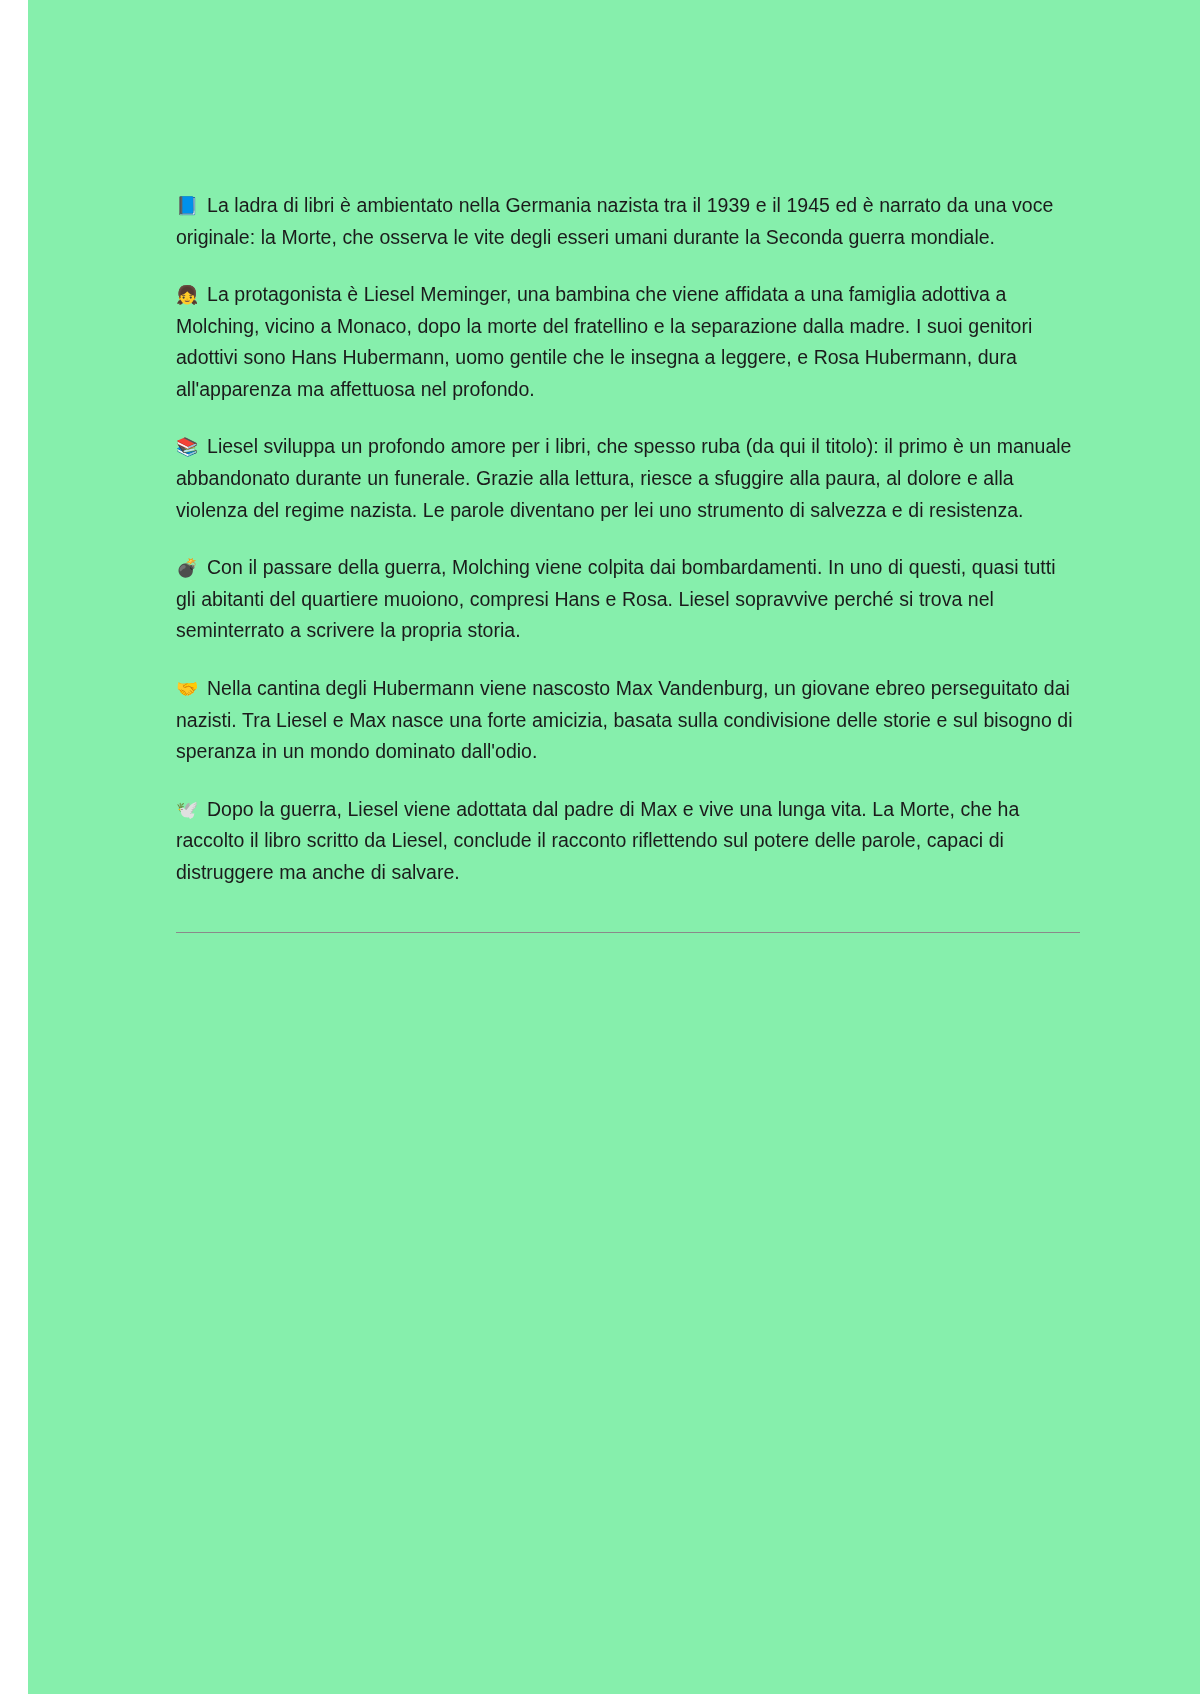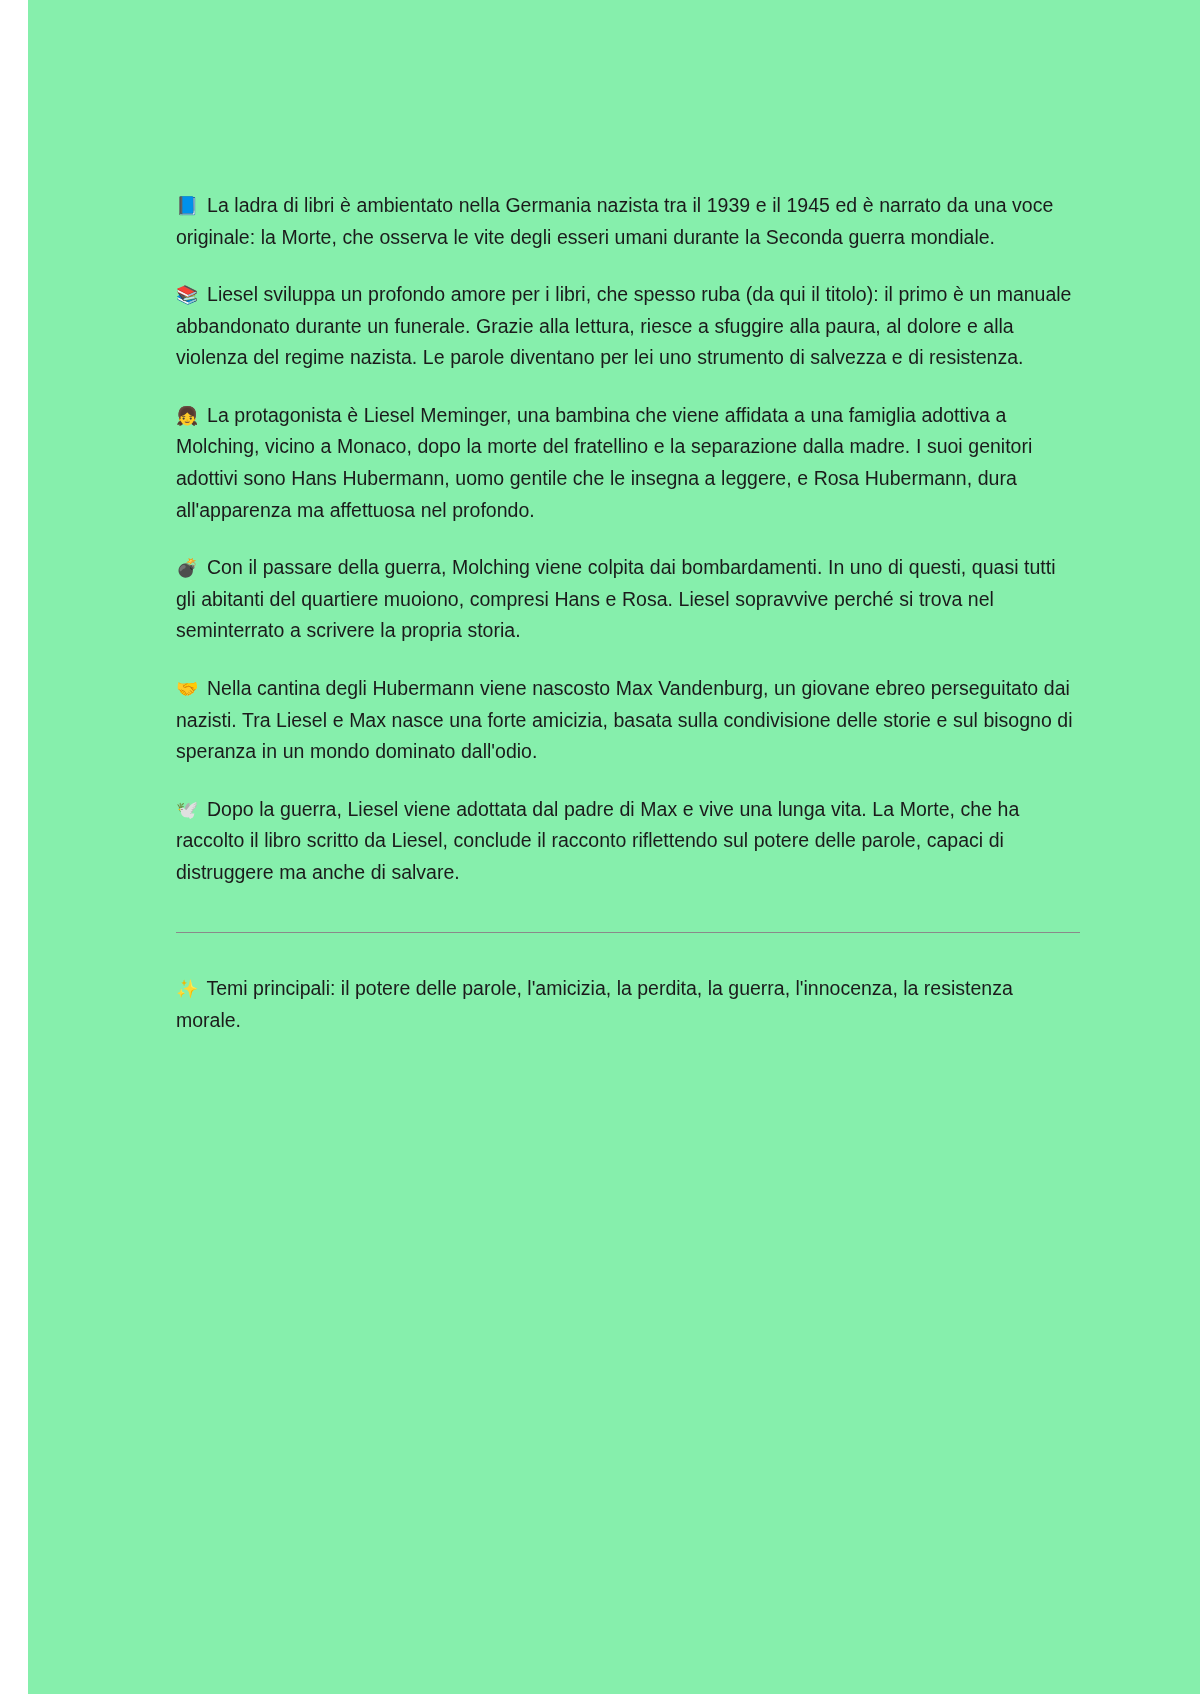--- a/index.html
+++ b/index.html
@@ -60,39 +60,36 @@
 <body>
 
 <div class="page">
   <div class="doc-body">
 
     <p class="para">
       <span class="emoji">📘</span><span> La ladra di libri è ambientato nella Germania nazista tra il 1939 e il 1945 ed è narrato da una voce originale: la Morte, che osserva le vite degli esseri umani durante la Seconda guerra mondiale.</span>
     </p>
 
     <p class="para">
-      <span class="emoji">📚</span><span> Liesel sviluppa un profondo amore per i libri, che spesso ruba (da qui il titolo): il primo è un manuale abbandonato durante un funerale. Grazie alla lettura, riesce a sfuggire alla paura, al dolore e alla violenza del regime nazista. Le parole diventano per lei uno strumento di salvezza e di resistenza.</span>
+      <span class="emoji">👧</span><span> La protagonista è Liesel Meminger, una bambina che viene affidata a una famiglia adottiva a Molching, vicino a Monaco, dopo la morte del fratellino e la separazione dalla madre. I suoi genitori adottivi sono Hans Hubermann, uomo gentile che le insegna a leggere, e Rosa Hubermann, dura all'apparenza ma affettuosa nel profondo.</span>
     </p>
 
     <p class="para">
-      <span class="emoji">👧</span><span> La protagonista è Liesel Meminger, una bambina che viene affidata a una famiglia adottiva a Molching, vicino a Monaco, dopo la morte del fratellino e la separazione dalla madre. I suoi genitori adottivi sono Hans Hubermann, uomo gentile che le insegna a leggere, e Rosa Hubermann, dura all'apparenza ma affettuosa nel profondo.</span>
+      <span class="emoji">📚</span><span> Liesel sviluppa un profondo amore per i libri, che spesso ruba (da qui il titolo): il primo è un manuale abbandonato durante un funerale. Grazie alla lettura, riesce a sfuggire alla paura, al dolore e alla violenza del regime nazista. Le parole diventano per lei uno strumento di salvezza e di resistenza.</span>
     </p>
 
     <p class="para">
       <span class="emoji">💣</span><span> Con il passare della guerra, Molching viene colpita dai bombardamenti. In uno di questi, quasi tutti gli abitanti del quartiere muoiono, compresi Hans e Rosa. Liesel sopravvive perché si trova nel seminterrato a scrivere la propria storia.</span>
     </p>
 
     <p class="para">
       <span class="emoji">🤝</span><span> Nella cantina degli Hubermann viene nascosto Max Vandenburg, un giovane ebreo perseguitato dai nazisti. Tra Liesel e Max nasce una forte amicizia, basata sulla condivisione delle storie e sul bisogno di speranza in un mondo dominato dall'odio.</span>
     </p>
 
     <p class="para">
       <span class="emoji">🕊️</span><span> Dopo la guerra, Liesel viene adottata dal padre di Max e vive una lunga vita. La Morte, che ha raccolto il libro scritto da Liesel, conclude il racconto riflettendo sul potere delle parole, capaci di distruggere ma anche di salvare.</span>
     </p>
 
     <hr class="divider">
 
-    <p class="footer-note">
-      <span class="emoji">✨</span><span> Temi principali: il potere delle parole, l'amicizia, la perdita, la guerra, l'innocenza, la resistenza morale.</span>
-    </p>
 
   </div>
 </div>
 
 </body></html>

